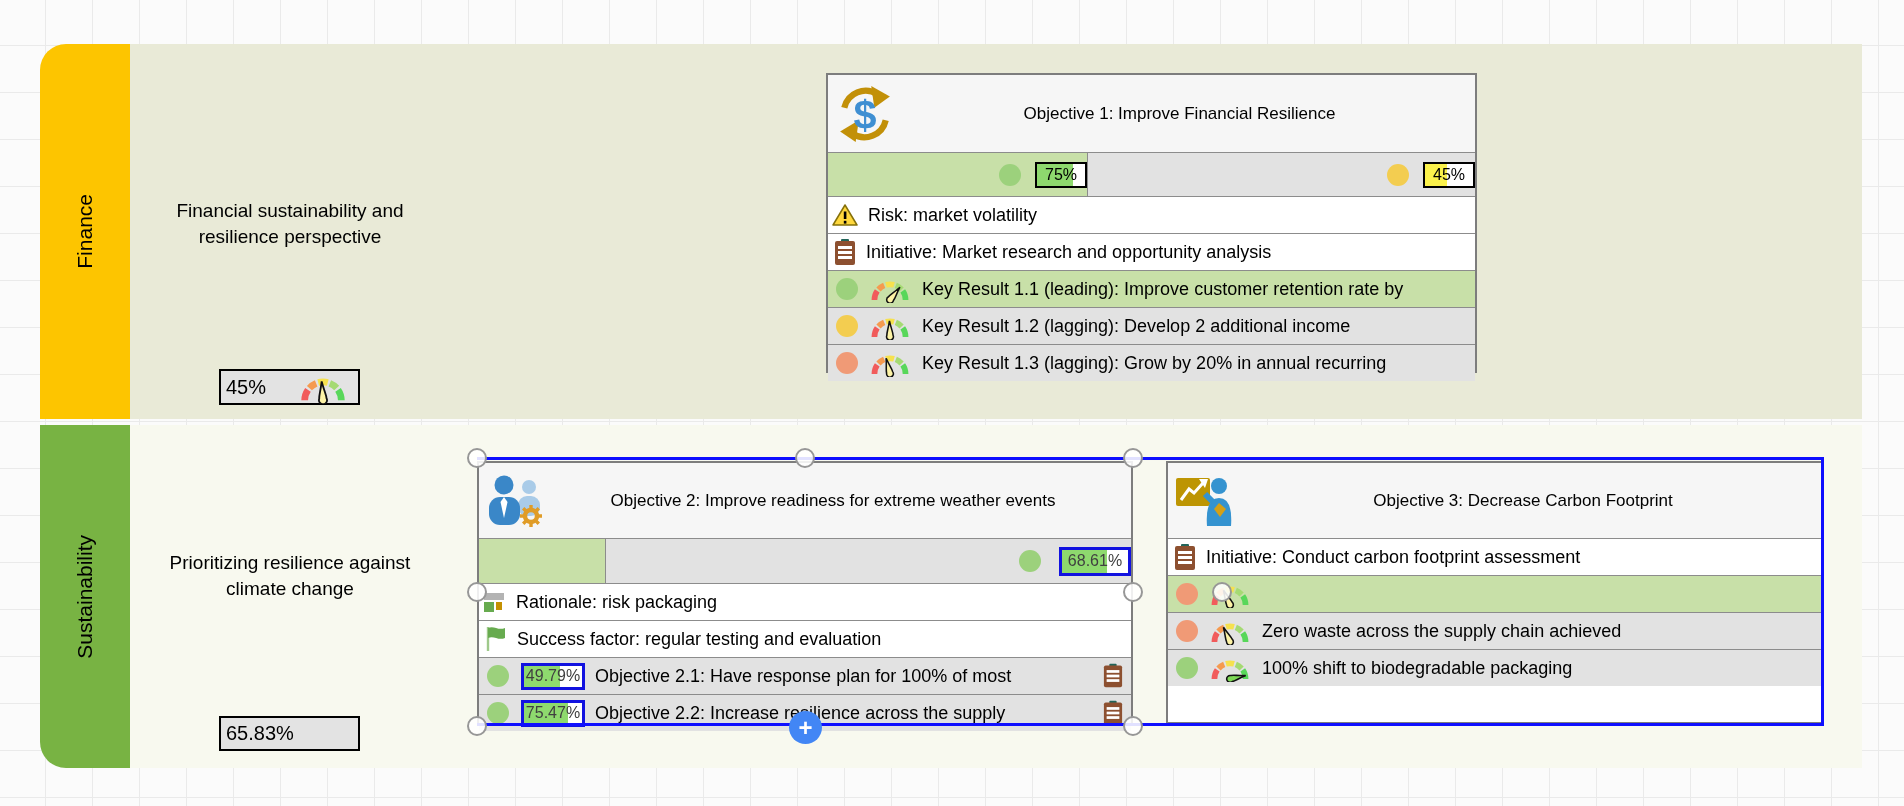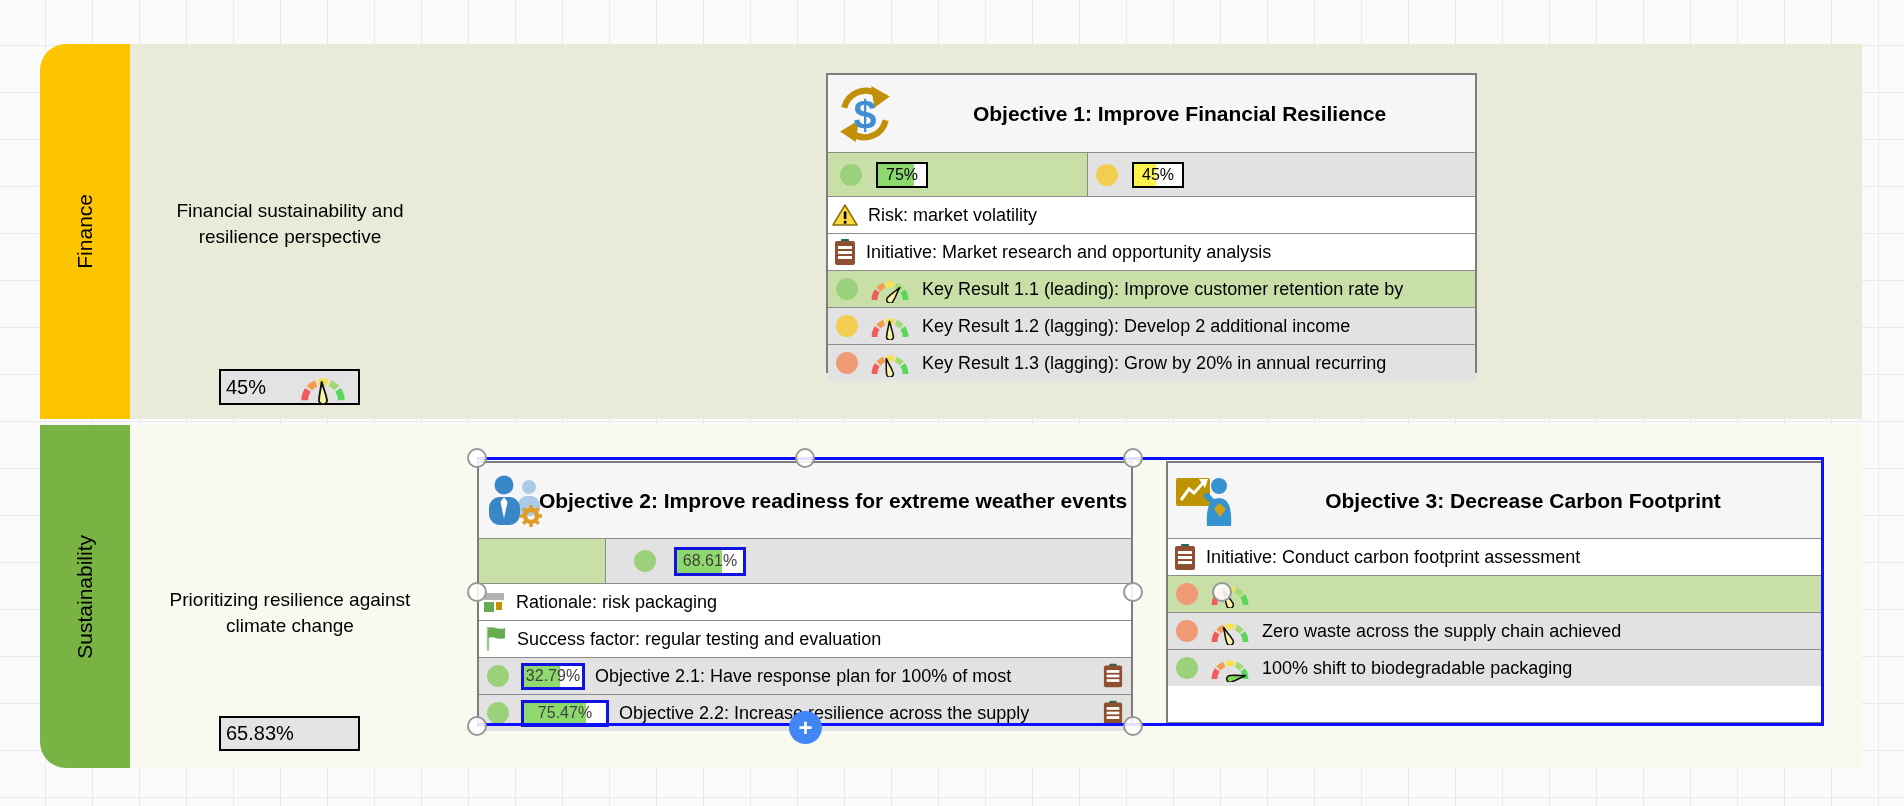--- a/index.html
+++ b/index.html
@@ -13,24 +13,24 @@
   .lane-label{position:absolute;left:40px;width:90px;display:flex;align-items:center;justify-content:center;}
   .lane-label span{writing-mode:vertical-rl;transform:rotate(180deg);font-size:21px;color:#000;}
   .lane-body{position:absolute;left:130px;width:1732px;}
   .lane-desc{position:absolute;text-align:center;font-size:19px;line-height:26px;}
   
   .metric-box{position:absolute;box-sizing:border-box;border:2px solid #000;background:#e3e3e3;
               display:flex;align-items:center;padding:0 5px;font-size:20px;}
   
   .card{position:absolute;box-sizing:border-box;border:2px solid #7d7d7d;background:#fff;}
   .card-header{position:relative;background:#f6f6f6;display:flex;align-items:center;justify-content:center;}
-  .card-title{font-size:21px;white-space:nowrap;padding-left:64px;padding-right:8px;font-weight:bold;}
+  .card-title{font-size:17px;white-space:nowrap;padding-left:64px;padding-right:8px;}
   .hdr-icon{position:absolute;left:8px;top:50%;transform:translateY(-50%);}
   .progress-row{display:flex;border-top:1px solid #8c8c8c;}
-  .pcell{display:flex;align-items:center;box-sizing:border-box;height:100%;}
+  .pcell{display:flex;align-items:center;box-sizing:border-box;height:100%;justify-content:flex-end;}
   .pcell.green{background:#c8e0a8;}
   .pcell.gray{background:#e2e2e2;flex:1;border-left:1px solid #8c8c8c;}
   .row{display:flex;align-items:center;border-top:1px solid #8c8c8c;height:36px;
        white-space:nowrap;overflow:hidden;font-size:18px;background:#fff;}
   .row.bg-green{background:#c8e0a8;}
   .row.bg-gray{background:#e2e2e2;}
   .dot{width:22px;height:22px;border-radius:50%;flex:0 0 auto;}
   .dot.green{background:#9cd17c;}
   .dot.yellow{background:#f3cd50;}
   .dot.red{background:#f09a76;}
@@ -163,21 +163,21 @@
     </svg>
     <span class="rtext">Key Result 1.3 (lagging): Grow by 20% in annual recurring</span>
   </div>
 </div>
 
 <div class="lane-label" style="top:425px;height:343px;background:#78b343;border-radius:0 0 0 26px;">
   <span>Sustainability</span>
 </div>
 <div class="lane-body" style="top:425px;height:343px;background:#f8f9ef;"></div>
 
-<div class="lane-desc" style="left:160px;top:587px;width:260px;">Prioritizing resilience against climate change</div>
+<div class="lane-desc" style="left:160px;top:550px;width:260px;">Prioritizing resilience against climate change</div>
 
 <div class="metric-box" style="left:219px;top:716px;width:141px;height:35px;">
   <span>65.83%</span>
 </div>
 
 <div class="card" style="left:477px;top:461px;width:656px;height:263px;">
   <div class="card-header" style="height:75px;">
     <svg class="hdr-icon" width="62" height="54" viewBox="0 0 62 54">
       <circle cx="42" cy="13" r="7" fill="#a9cbe8"></circle>
       <rect x="31" y="22" width="22" height="20" rx="9" fill="#a9cbe8"></rect>
@@ -213,34 +213,34 @@
     <svg width="22" height="26" viewBox="0 0 22 26" style="margin-left:6px;">
       <path d="M3,1 L3,25" stroke="#9fc98b" stroke-width="2.4"></path>
       <path d="M3,2 C9,-1 13,5 20,2 L20,12 C13,15 9,9 3,12 Z" fill="#67ab4f"></path>
     </svg>
     <span class="rtext">Success factor: regular testing and evaluation</span>
   </div>
   <div class="row bg-gray">
     <span class="dot green" style="margin-left:8px;"></span>
     <div class="badge blue" style="width:64px;margin-left:12px;height:27px;">
       <i class="fill green" style="width: 61.74%;"></i>
-      <span>32.79%</span>
+      <span>49.79%</span>
     </div>
     <span class="rtext">Objective 2.1: Have response plan for 100% of most</span>
     <svg class="clip-right" width="20" height="26" viewBox="0 0 22 27">
       <rect x="7" y="0" width="8" height="5" rx="1" fill="#22655a"></rect>
       <rect x="1" y="2" width="20" height="24" rx="2" fill="#8d5030"></rect>
       <rect x="4" y="7" width="14" height="3" fill="#fff"></rect>
       <rect x="4" y="12" width="14" height="3" fill="#fff"></rect>
       <rect x="4" y="17" width="14" height="3" fill="#fff"></rect>
     </svg>
   </div>
   <div class="row bg-gray">
     <span class="dot green" style="margin-left:8px;"></span>
-    <div class="badge blue" style="width:88px;margin-left:12px;height:27px;">
+    <div class="badge blue" style="width:64px;margin-left:12px;height:27px;">
       <i class="fill green" style="width: 75.47%;"></i>
       <span>75.47%</span>
     </div>
     <span class="rtext">Objective 2.2: Increase resilience across the supply</span>
     <svg class="clip-right" width="20" height="26" viewBox="0 0 22 27">
       <rect x="7" y="0" width="8" height="5" rx="1" fill="#22655a"></rect>
       <rect x="1" y="2" width="20" height="24" rx="2" fill="#8d5030"></rect>
       <rect x="4" y="7" width="14" height="3" fill="#fff"></rect>
       <rect x="4" y="12" width="14" height="3" fill="#fff"></rect>
       <rect x="4" y="17" width="14" height="3" fill="#fff"></rect>

